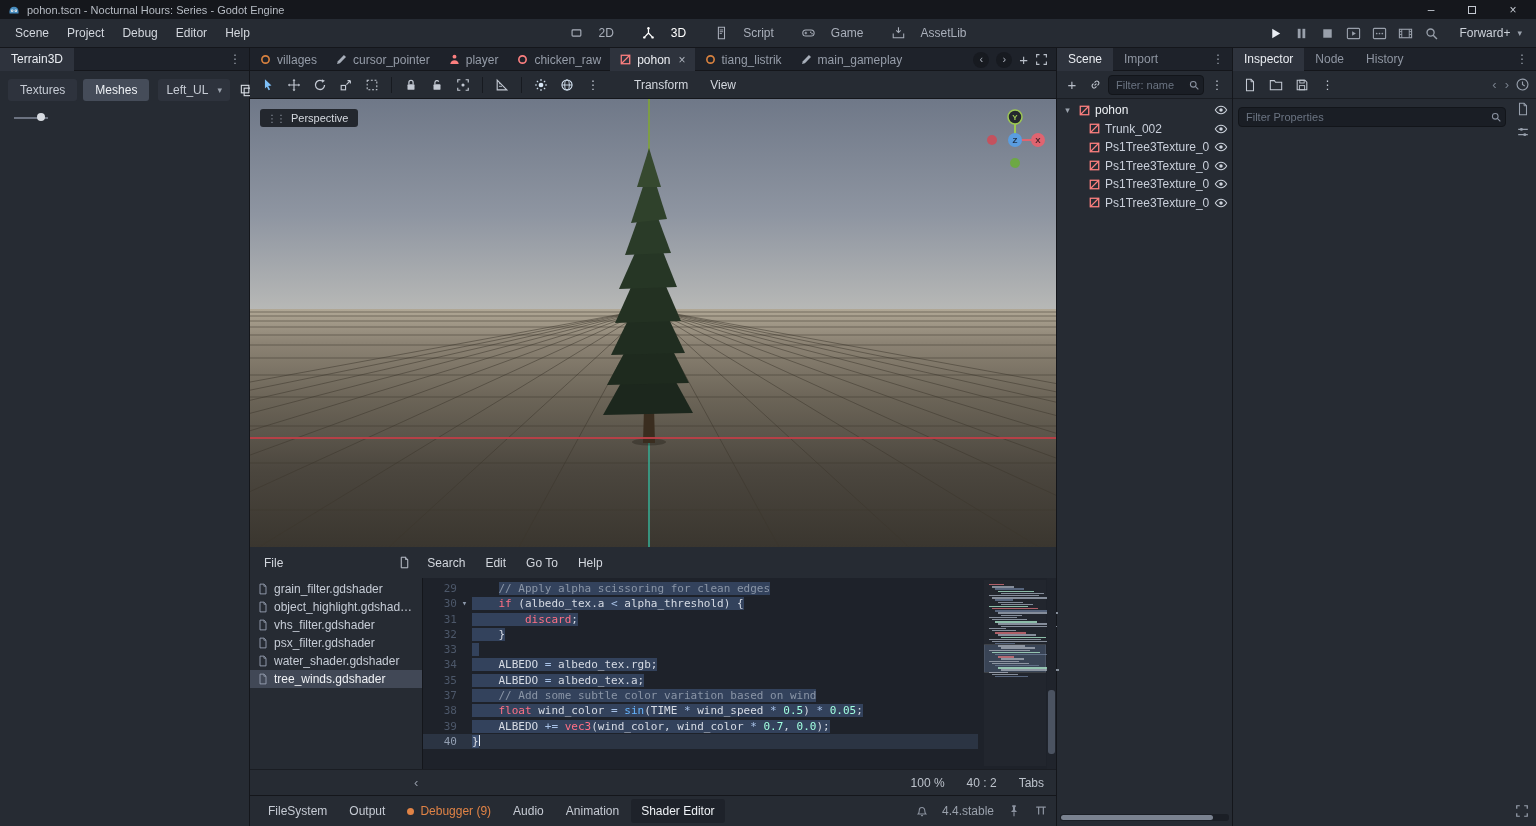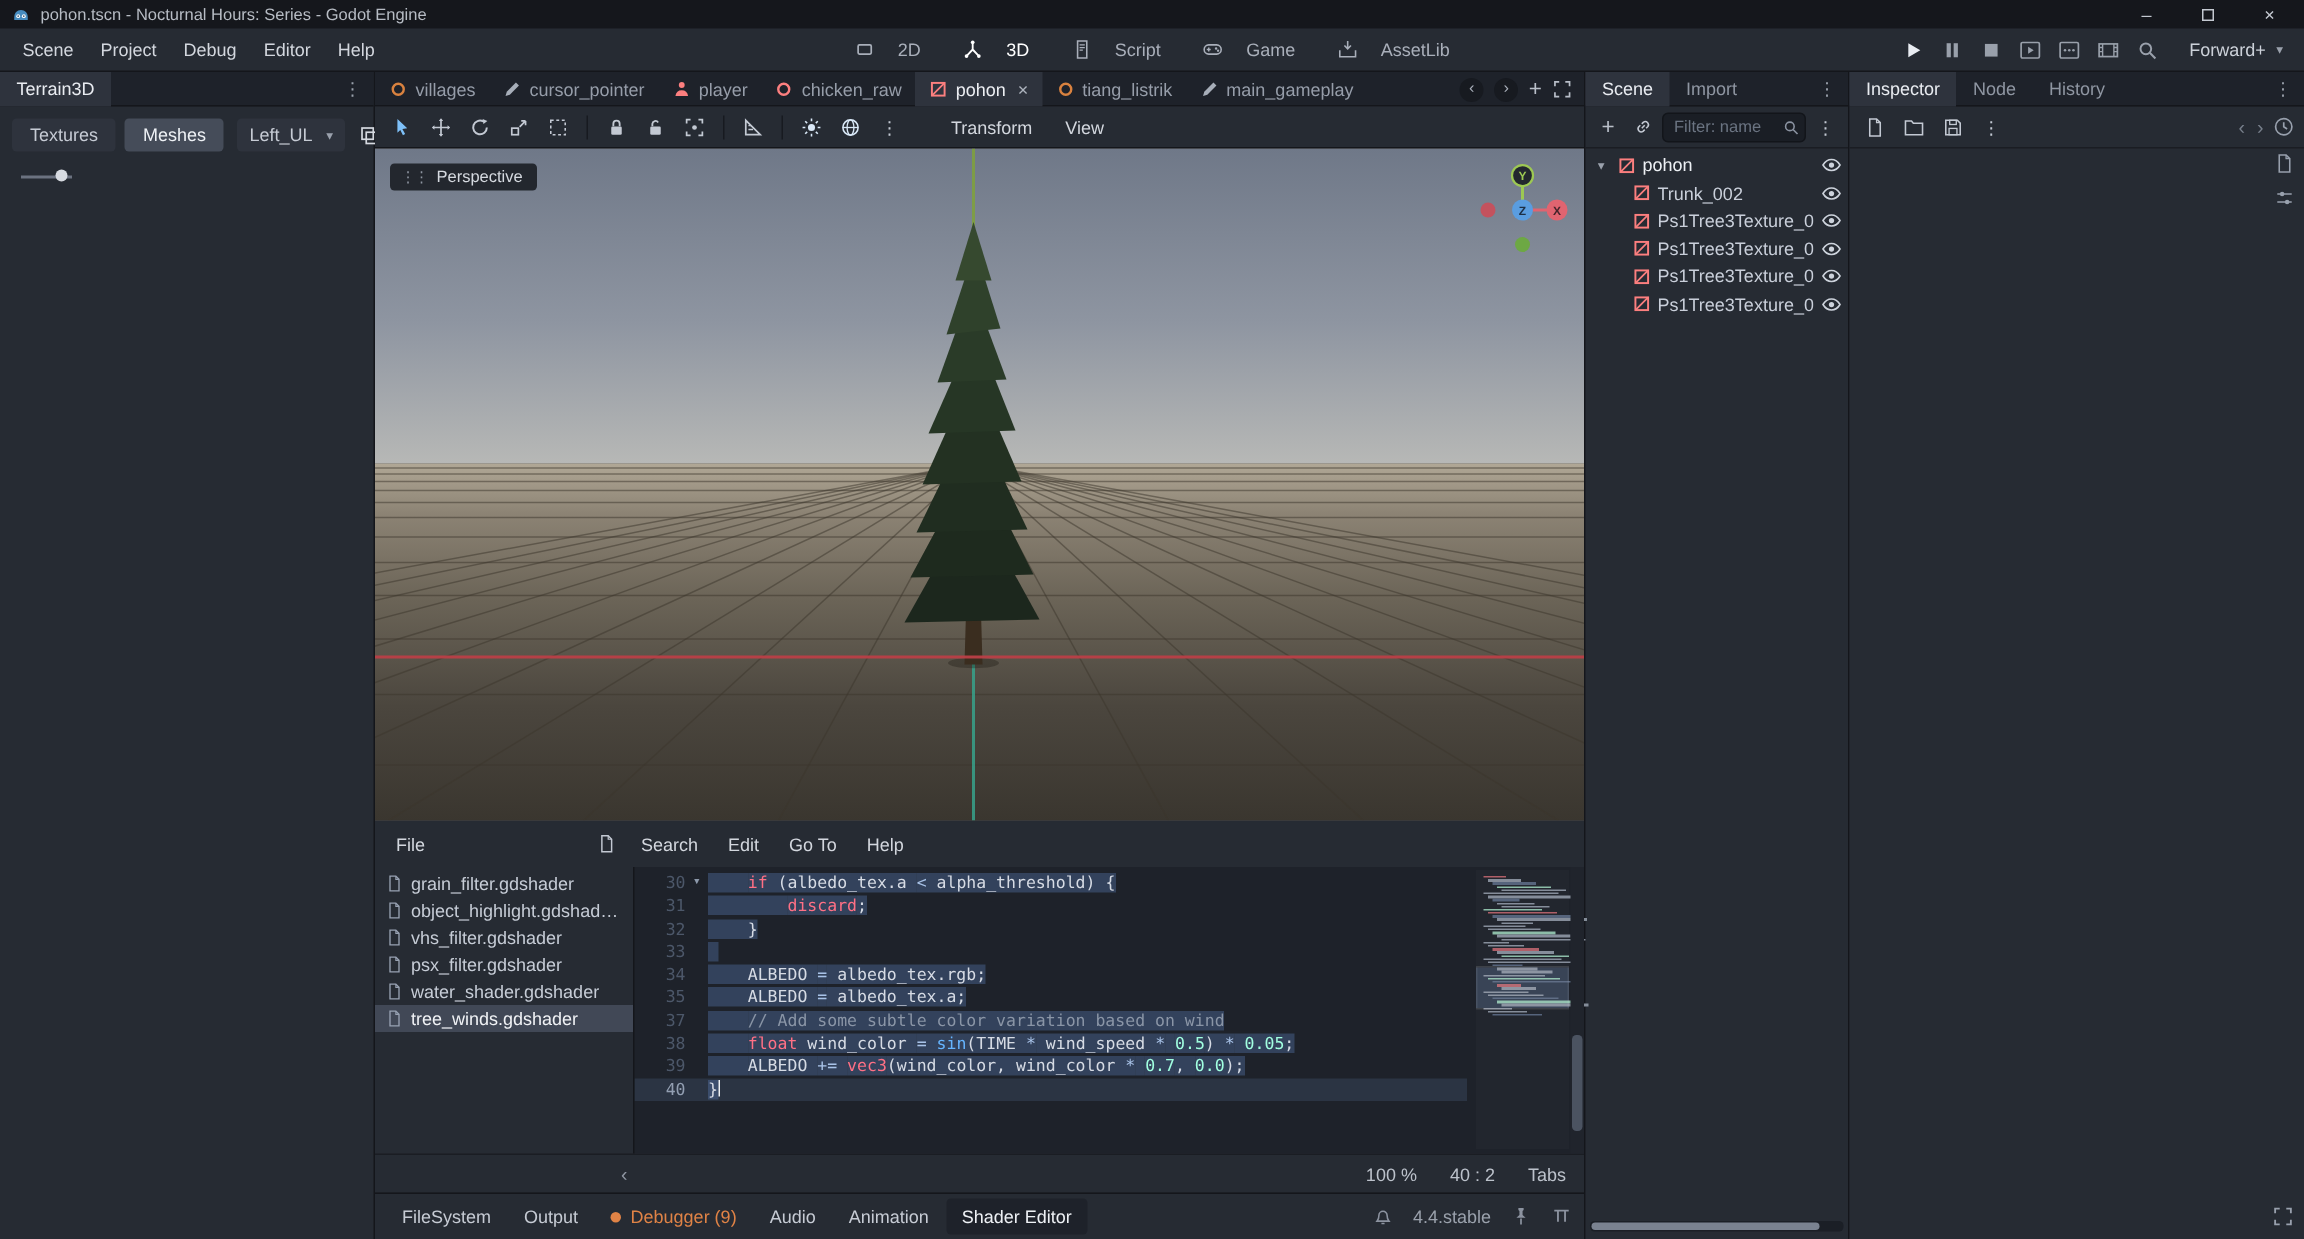--- a/index.html
+++ b/index.html
@@ -697,20 +697,25 @@
               </div>
               <div class="frow selected">
                 <svg class="ic" viewBox="0 0 16 16">
                   <use href="#s-doc"></use>
                 </svg>
                 <span>tree_winds.gdshader</span>
               </div>
             </div>
           <div class="code-wrap">
             <div class="code-lines" id="code-lines">
+                <div class="cl">
+                  <span class="ln">29</span>
+                  <span class="fold"></span>
+                  <span class="ct"><span class="t-d">    </span><span class="t-com s">// Apply alpha scissoring for clean edges</span></span>
+                </div>
                 <div class="cl">
                   <span class="ln">30</span>
                   <span class="fold">▾</span>
                   <span class="ct"><span class="t-d s">    </span><span class="t-kw s">if</span><span class="t-d s"> (albedo_tex.a </span><span class="t-sym s">&lt;</span><span class="t-d s"> alpha_threshold) {</span></span>
                 </div>
                 <div class="cl">
                   <span class="ln">31</span>
                   <span class="fold"></span>
                   <span class="ct"><span class="t-d s">        </span><span class="t-kw s">discard</span><span class="t-d s">;</span></span>
                 </div>
@@ -975,20 +980,28 @@
             <span class="dots">⋮</span>
           </div>
         <div class="insp-nav">
           <span class="chev">‹</span>
           <span class="chev">›</span>
           <svg class="ic" style="color:#98a0ad" viewBox="0 0 16 16">
               <use href="#s-clock"></use>
             </svg>
         </div>
       </div>
+      <div class="filter-row">
+        <div class="filter">
+          <input placeholder="Filter Properties" style="">
+          <svg class="ic" viewBox="0 0 16 16">
+              <use href="#s-mag"></use>
+            </svg>
+        </div>
+      </div>
       <div class="insp-body"></div>
       <div class="side-strip">
         <svg class="ic" viewBox="0 0 16 16">
             <use href="#s-doc"></use>
           </svg>
         <svg class="ic" viewBox="0 0 16 16">
             <use href="#s-tune"></use>
           </svg>
       </div>
       <svg class="corner-ic" viewBox="0 0 16 16">

